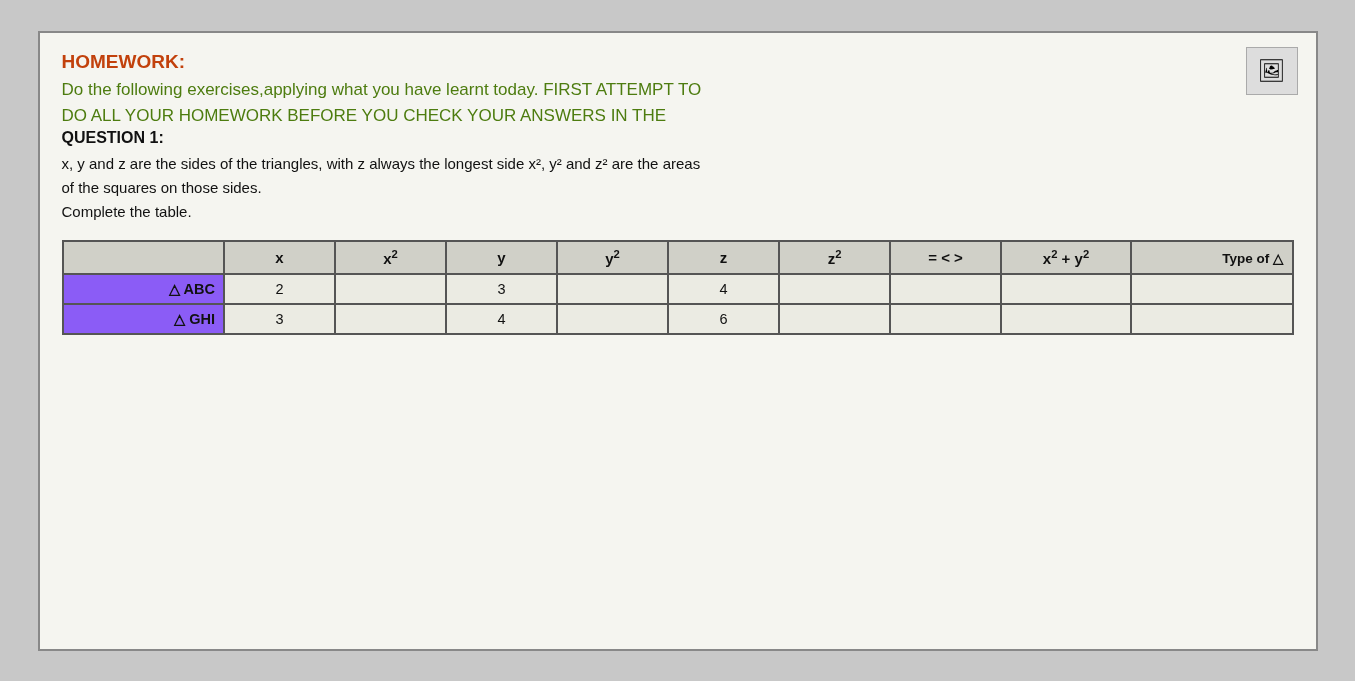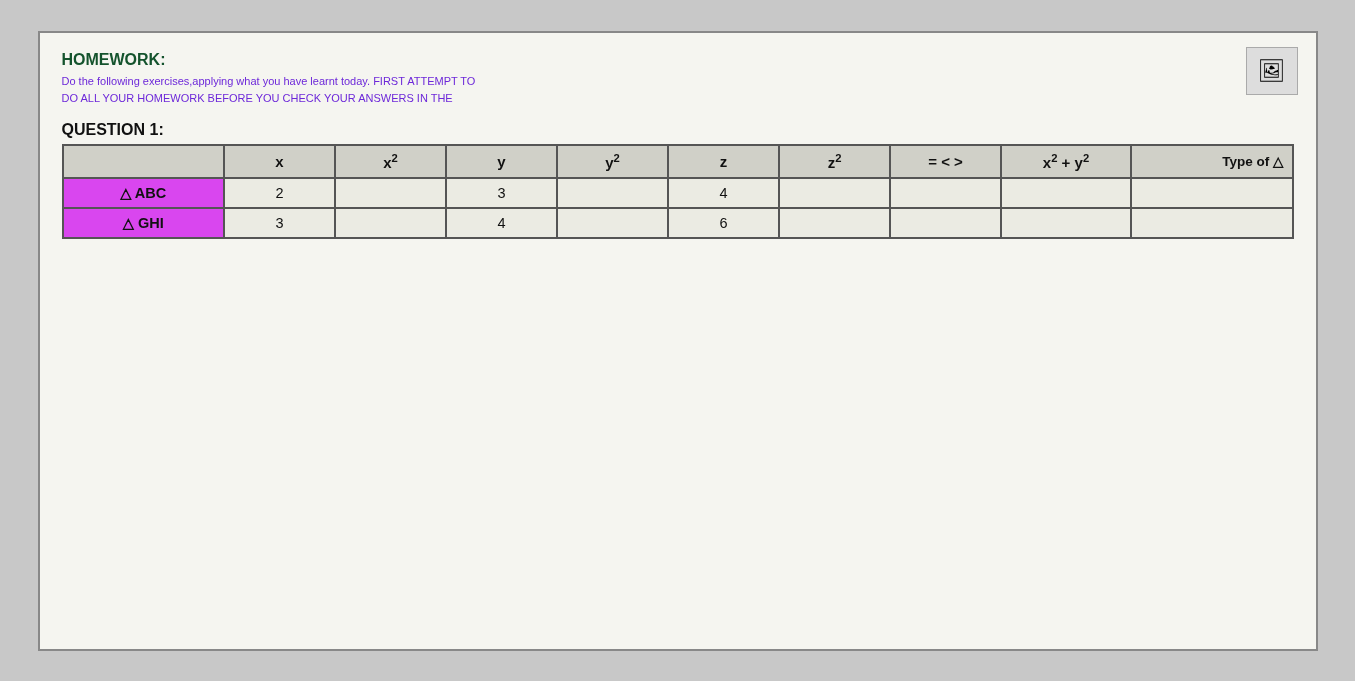--- a/index.html
+++ b/index.html
@@ -16,31 +16,30 @@
     .page {
       background: #f5f5f0;
       width: 1280px;
       min-height: 620px;
       border: 2px solid #888;
       padding: 18px 22px 22px 22px;
       position: relative;
     }
 
     .homework-title {
-      font-size: 16px;
+      font-size: 19px;
       font-weight: bold;
       margin-bottom: 4px;
-      color: #14532d;
+      color: #c2410c;
     }
 
     .homework-instructions {
-      font-size: 11px;
+      font-size: 17px;
       line-height: 1.55;
-      color: #6d28d9;
-      margin-bottom: 14px;
+      color: #4d7c0f;
       max-width: 970px;
     }
 
     .homework-instructions strong {
       font-weight: normal;
     }
 
     .thumbnail {
       position: absolute;
       top: 14px;
@@ -89,23 +88,23 @@
       min-width: 55px;
     }
 
     table th {
       background: #d0d0c8;
       font-weight: bold;
       font-size: 15px;
     }
 
     table td:first-child {
-      text-align: center;
+      text-align: right;
       font-weight: bold;
-      background: #d946ef;
+      background: #8b5cf6;
       min-width: 80px;
     }
 
     table td {
       background: #ebebE3;
     }
 
     .col-type {
       min-width: 80px;
       font-size: 13.5px;
@@ -128,20 +127,25 @@
 
   <div class="homework-title">HOMEWORK:</div>
 
   <div class="homework-instructions">
     <span>Do the following exercises,applying what you have learnt today. FIRST ATTEMPT TO</span><br>
     <strong><span>DO  ALL  YOUR  HOMEWORK  BEFORE  YOU  CHECK  YOUR  ANSWERS  IN  THE</span></strong><br>
   </div>
 
   <div class="question-title">QUESTION 1:</div>
 
+  <div class="question-body">
+    <span>x, y and z are the sides of the triangles, with z always the longest side x², y² and z² are the areas</span><br>
+    <span>of the squares on those sides.</span><br>
+    <span>Complete the table.</span>
+  </div>
 
   <div class="table-container">
     <table>
       <thead>
         <tr>
           <th></th>
           <th>x</th>
           <th>x<sup>2</sup></th>
           <th>y</th>
           <th>y<sup>2</sup></th>

